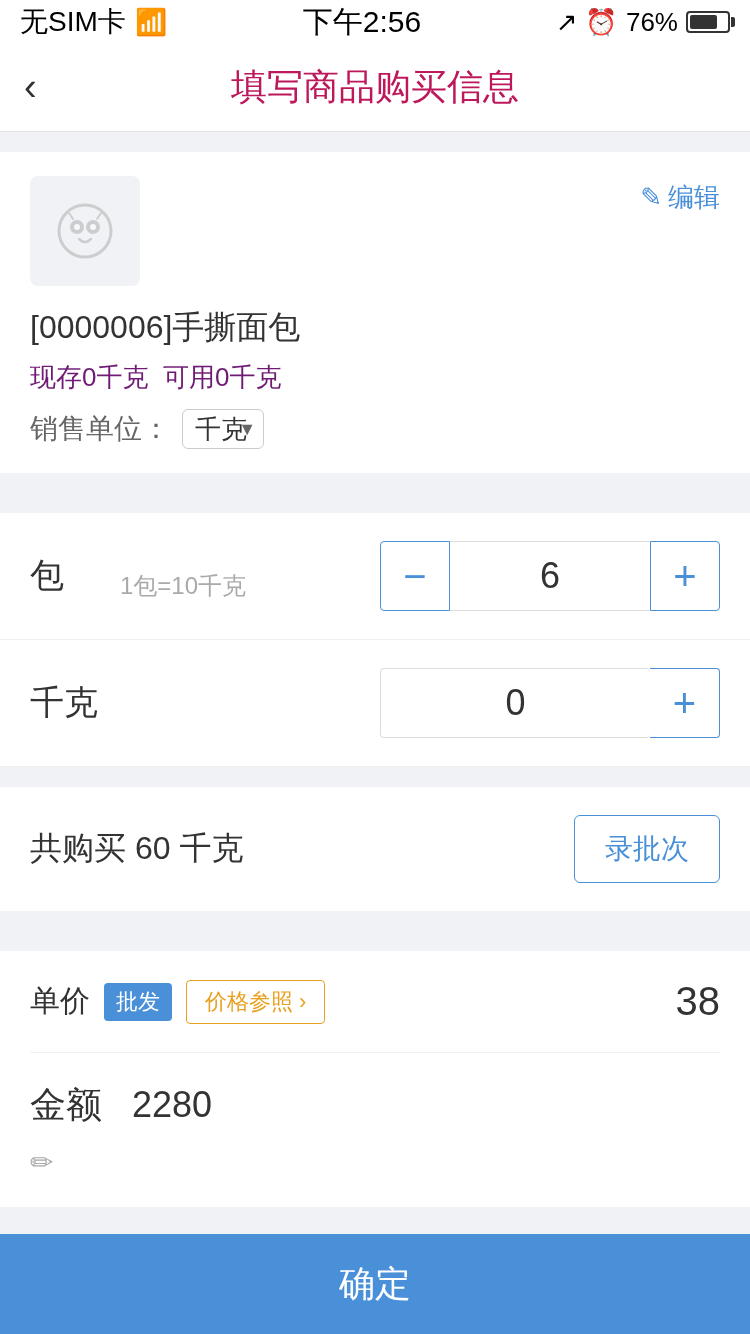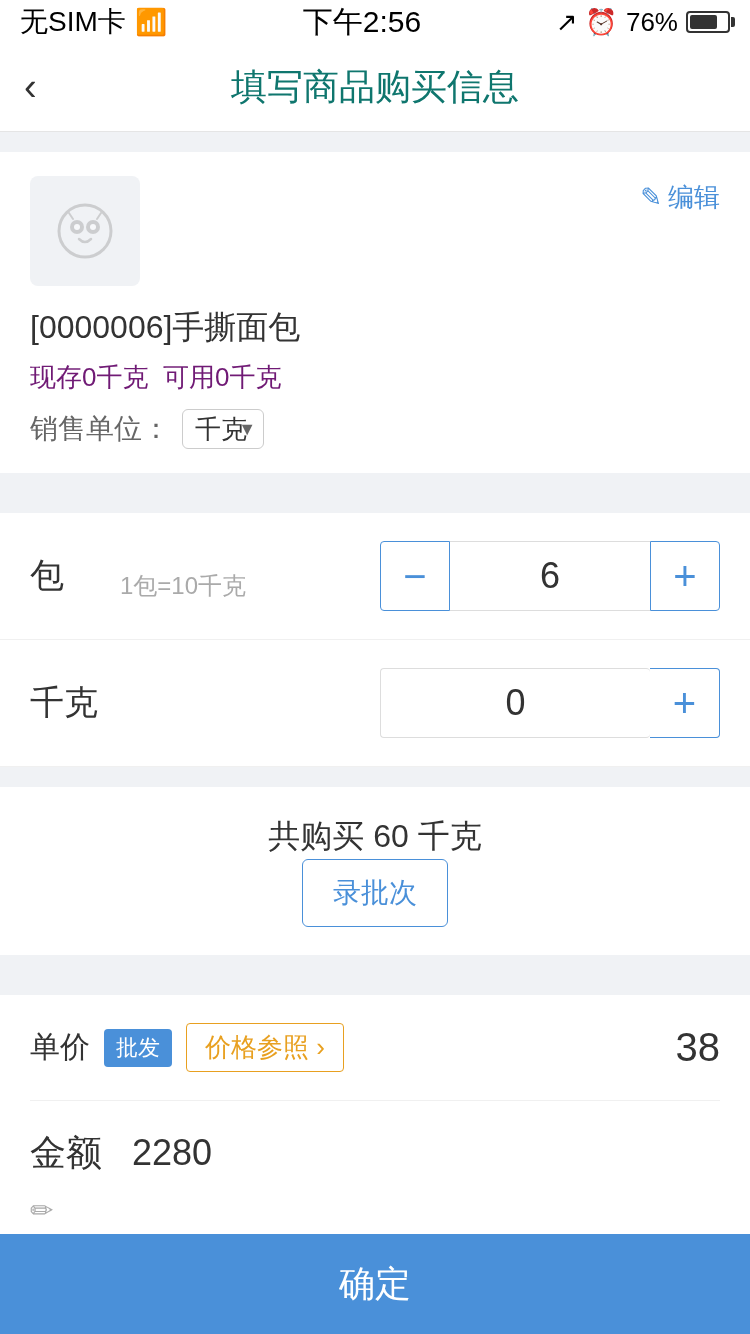--- a/index.html
+++ b/index.html
@@ -70,21 +70,21 @@
     .nav-back {
       position: absolute;
       left: 24px;
       font-size: 38px;
       color: #333;
       cursor: pointer;
     }
     .nav-title {
       font-size: 36px;
       font-weight: 500;
-      color: #0f766e;
+      color: #be185d;
     }
 
     
     .product-card {
       background: #fff;
       padding: 24px 30px;
       display: flex;
       align-items: flex-start;
       gap: 20px;
       margin-top: 20px;
@@ -263,21 +263,21 @@
       color: #fff;
       font-size: 22px;
       padding: 4px 12px;
       border-radius: 4px;
       margin-right: 14px;
     }
     .price-ref-btn {
       border: 1px solid #e8a020;
       color: #e8a020;
       background: #fff;
-      font-size: 26px;
+      font-size: 22px;
       padding: 6px 18px;
       border-radius: 4px;
       display: flex;
       align-items: center;
       gap: 6px;
       cursor: pointer;
     }
     .price-value {
       margin-left: auto;
       font-size: 40px;
@@ -410,21 +410,21 @@
   <div class="quantity-row">
     <span class="quantity-label">千克</span>
     <span class="quantity-hint"></span>
     <div class="quantity-control">
       <input class="qty-input" type="text" value="0" style="border-left: 1px solid rgb(221, 221, 221); border-radius: 4px; width: 270px;">
       <button class="qty-btn plus" style="border-left:none;">+</button>
     </div>
   </div>
 </div>
 
-<div class="summary-section" style="margin-top:20px;flex-direction:column;">
+<div class="summary-section" style="margin-top:20px;">
   <span class="summary-text">共购买 60 千克</span>
   <button class="batch-btn">录批次</button>
 </div>
 
 <div style="height:20px; background:#f0f2f5;"></div>
 
 <div class="price-section">
   <div class="price-row">
     <span class="price-label">单价</span>
     <span class="price-tag">批发</span>

